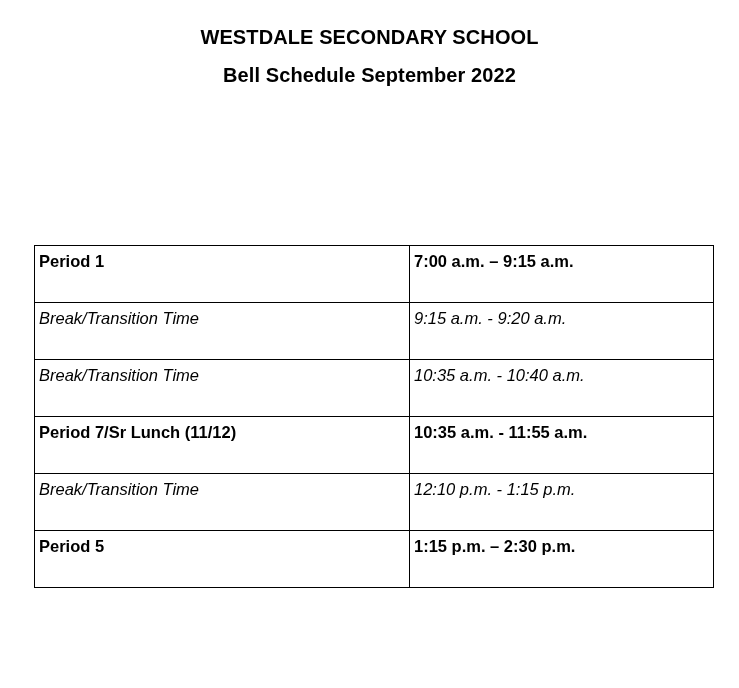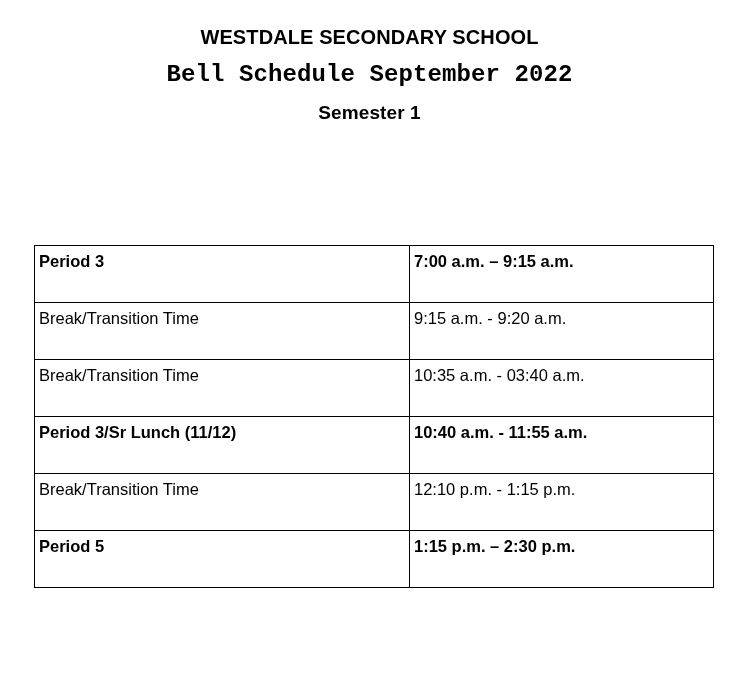--- a/index.html
+++ b/index.html
@@ -38,23 +38,22 @@
     font-weight: bold;
     color: #000000;
     letter-spacing: 0.1px;
     white-space: nowrap;
   }
   .heading-1 {
     font-size: 20px;
     line-height: 38px;
   }
   .heading-2 {
-    font-size: 24px;
+    font-size: 20px;
     line-height: 38px;
-    font-family: Liberation Mono, monospace;
   }
   .heading-3 {
     font-size: 19px;
     line-height: 38px;
   }
 
   
   .schedule-table {
     position: absolute;
     left: 34px;
@@ -75,54 +74,54 @@
     line-height: 20px;
     color: #000000;
     white-space: nowrap;
     overflow: hidden;
   }
   .schedule-table tr.row-bold td {
     font-weight: bold;
   }
   .schedule-table tr.row-normal td {
     font-weight: normal;
+    font-style: italic;
   }
 </style>
 </head>
 <body>
 
 <div class="doc">
 
   <div class="heading-block">
     <span class="heading-line heading-1">WESTDALE SECONDARY SCHOOL</span>
     <span class="heading-line heading-2">Bell Schedule September 2022</span>
-    <span class="heading-line heading-3">Semester 1</span>
   </div>
 
   <table class="schedule-table">
     <colgroup>
       <col class="col-label">
       <col class="col-time">
     </colgroup>
     <tbody>
         <tr class="row-bold">
-          <td>Period 3</td>
+          <td>Period 1</td>
           <td>7:00 a.m. – 9:15 a.m.</td>
         </tr>
         <tr class="row-normal">
           <td>Break/Transition Time</td>
           <td>9:15 a.m. - 9:20 a.m.</td>
         </tr>
         <tr class="row-normal">
           <td>Break/Transition Time</td>
-          <td>10:35 a.m. - 03:40 a.m.</td>
+          <td>10:35 a.m. - 10:40 a.m.</td>
         </tr>
         <tr class="row-bold">
-          <td>Period 3/Sr Lunch (11/12)</td>
-          <td>10:40 a.m. - 11:55 a.m.</td>
+          <td>Period 7/Sr Lunch (11/12)</td>
+          <td>10:35 a.m. - 11:55 a.m.</td>
         </tr>
         <tr class="row-normal">
           <td>Break/Transition Time</td>
           <td>12:10 p.m. - 1:15 p.m.</td>
         </tr>
         <tr class="row-bold">
           <td>Period 5</td>
           <td>1:15 p.m. – 2:30 p.m.</td>
         </tr>
       </tbody>

